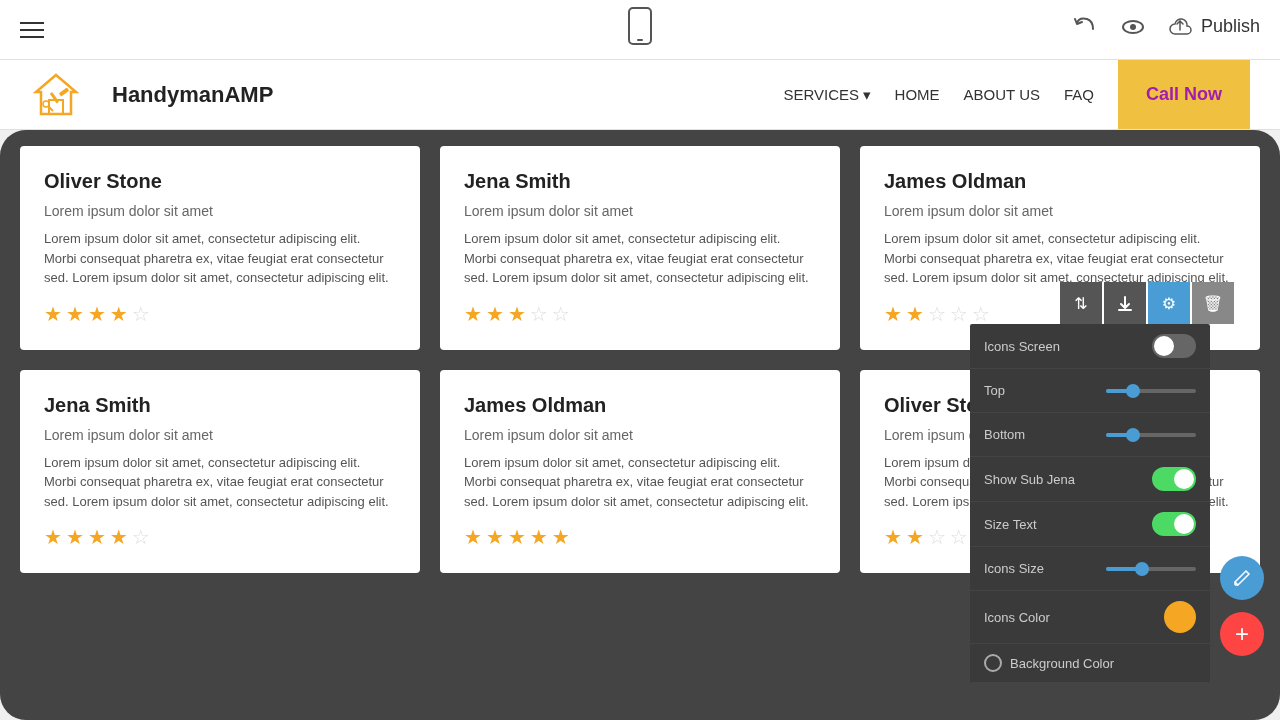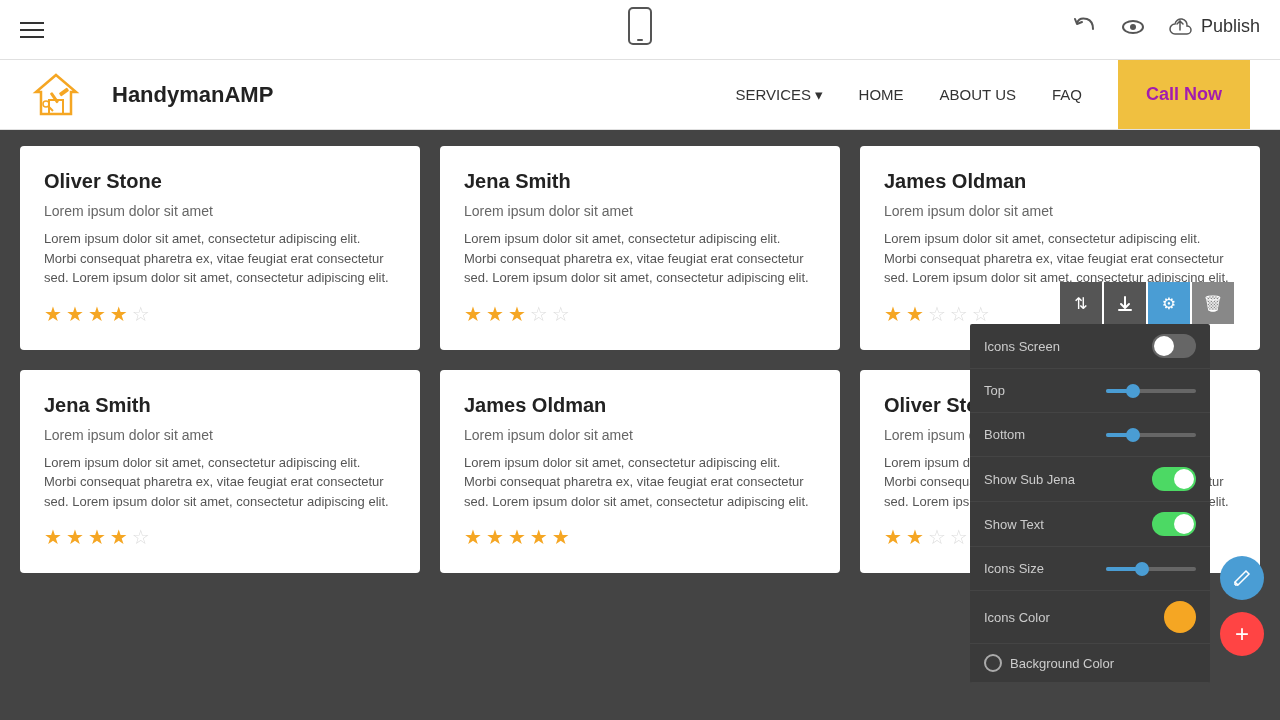--- a/index.html
+++ b/index.html
@@ -43,38 +43,39 @@
       position: relative;
       z-index: 50;
     }
     .logo-area { display: flex; align-items: center; gap: 10px; }
     .logo-img {
       width: 52px; height: 52px;
       background: #fff;
       display: flex; align-items: center; justify-content: center;
     }
     .site-name { font-size: 22px; font-weight: bold; color: #222; margin-left: 20px; }
-    .nav-area { display: flex; align-items: center; gap: 36px; }
+    .nav-area { display: flex; align-items: center; gap: 24px; }
     .nav-link { font-size: 15px; color: #333; text-decoration: none; cursor: pointer; font-weight: 500; }
     .nav-link.services { display: flex; align-items: center; gap: 4px; }
     .call-now-btn {
       background: #f0c040;
       color: #a21caf;
       font-weight: bold;
       font-size: 18px;
       padding: 24px 28px;
       border: none;
       cursor: pointer;
     }
 
     
     .main-content {
       position: relative;
       height: calc(720px - 60px - 70px);
       overflow: hidden;
+      border-radius: 26px;
     }
 
     
     .bg-overlay {
       position: absolute; top: 0; left: 0; right: 0; bottom: 0;
       background: linear-gradient(rgba(0,0,0,0.5), rgba(0,0,0,0.5)), #888;
       z-index: 0;
     }
 
     
@@ -441,21 +442,21 @@
 
 
       <div class="setting-row">
         <span class="setting-label">Show Sub Jena</span>
         <div class="toggle on">
           <div class="toggle-knob"></div>
         </div>
       </div>
 
       <div class="setting-row">
-        <span class="setting-label">Show Text</span>
+        <span class="setting-label">Size Text</span>
         <div class="toggle on">
           <div class="toggle-knob"></div>
         </div>
       </div>
 
       <div class="setting-row">
         <span class="setting-label">Icons Size</span>
         <div class="slider-track">
           <div class="slider-fill" style="width:40%"></div>
           <div class="slider-knob" style="left:calc(40% - 7px)"></div>

